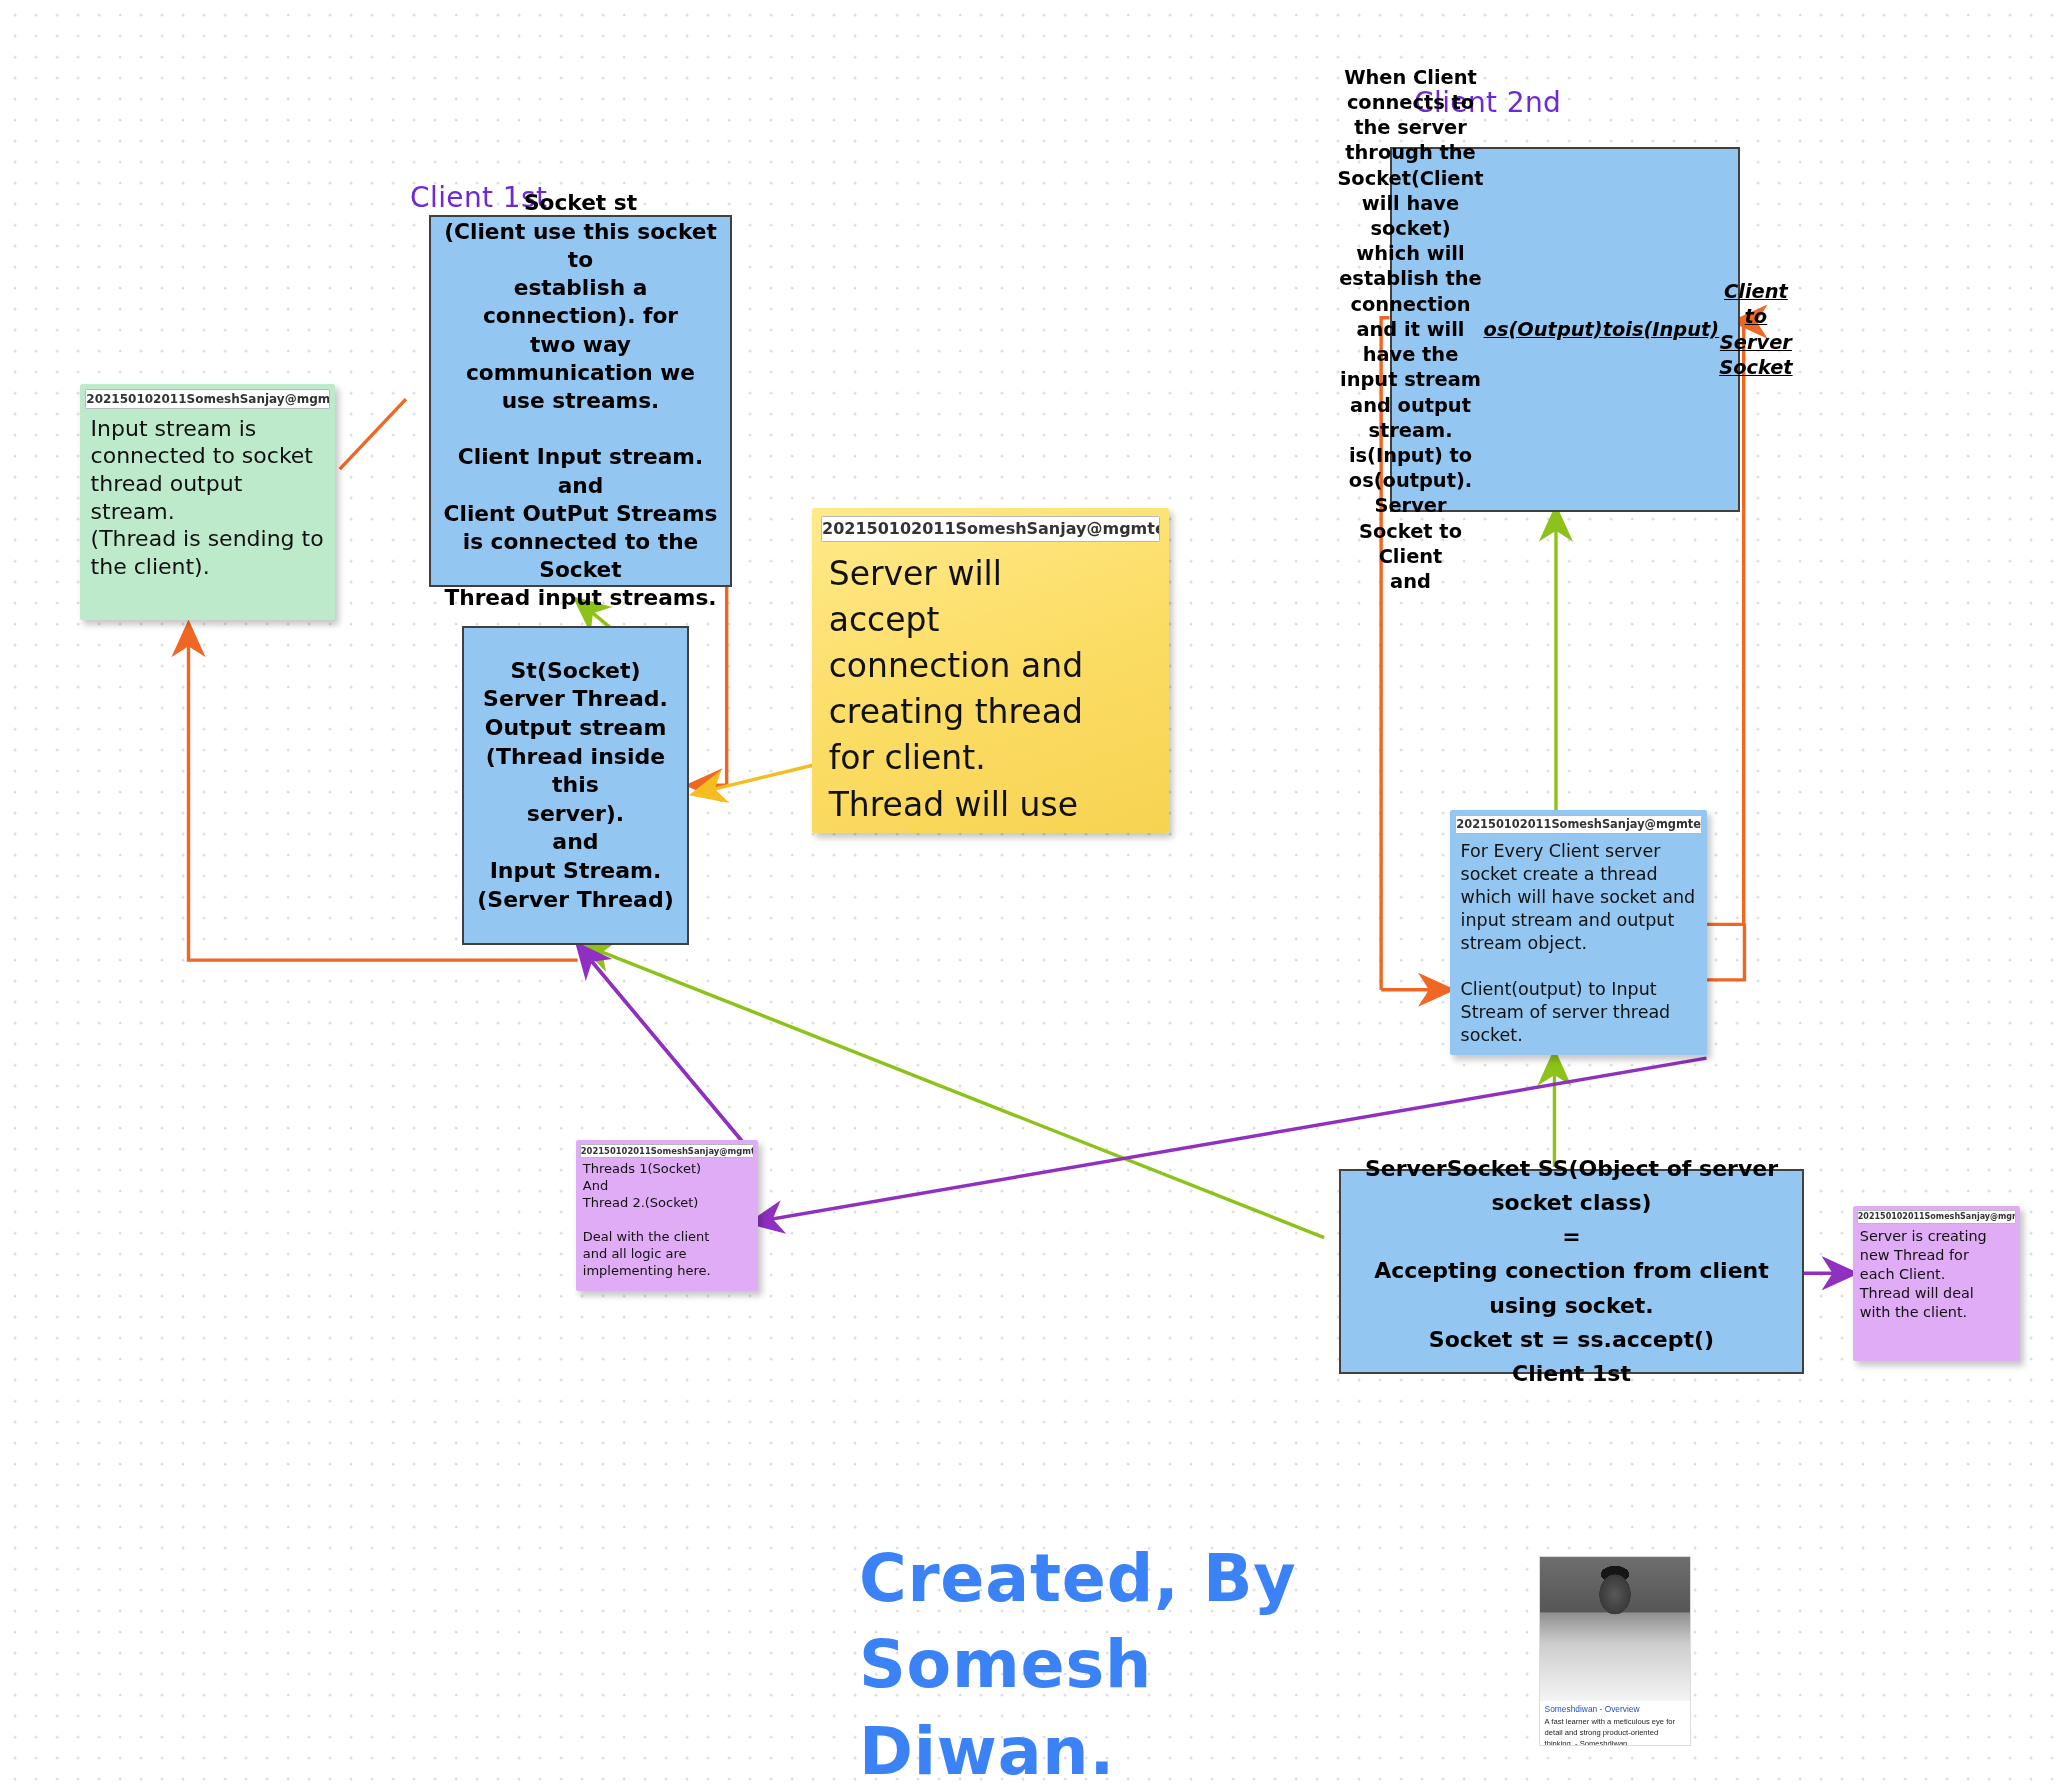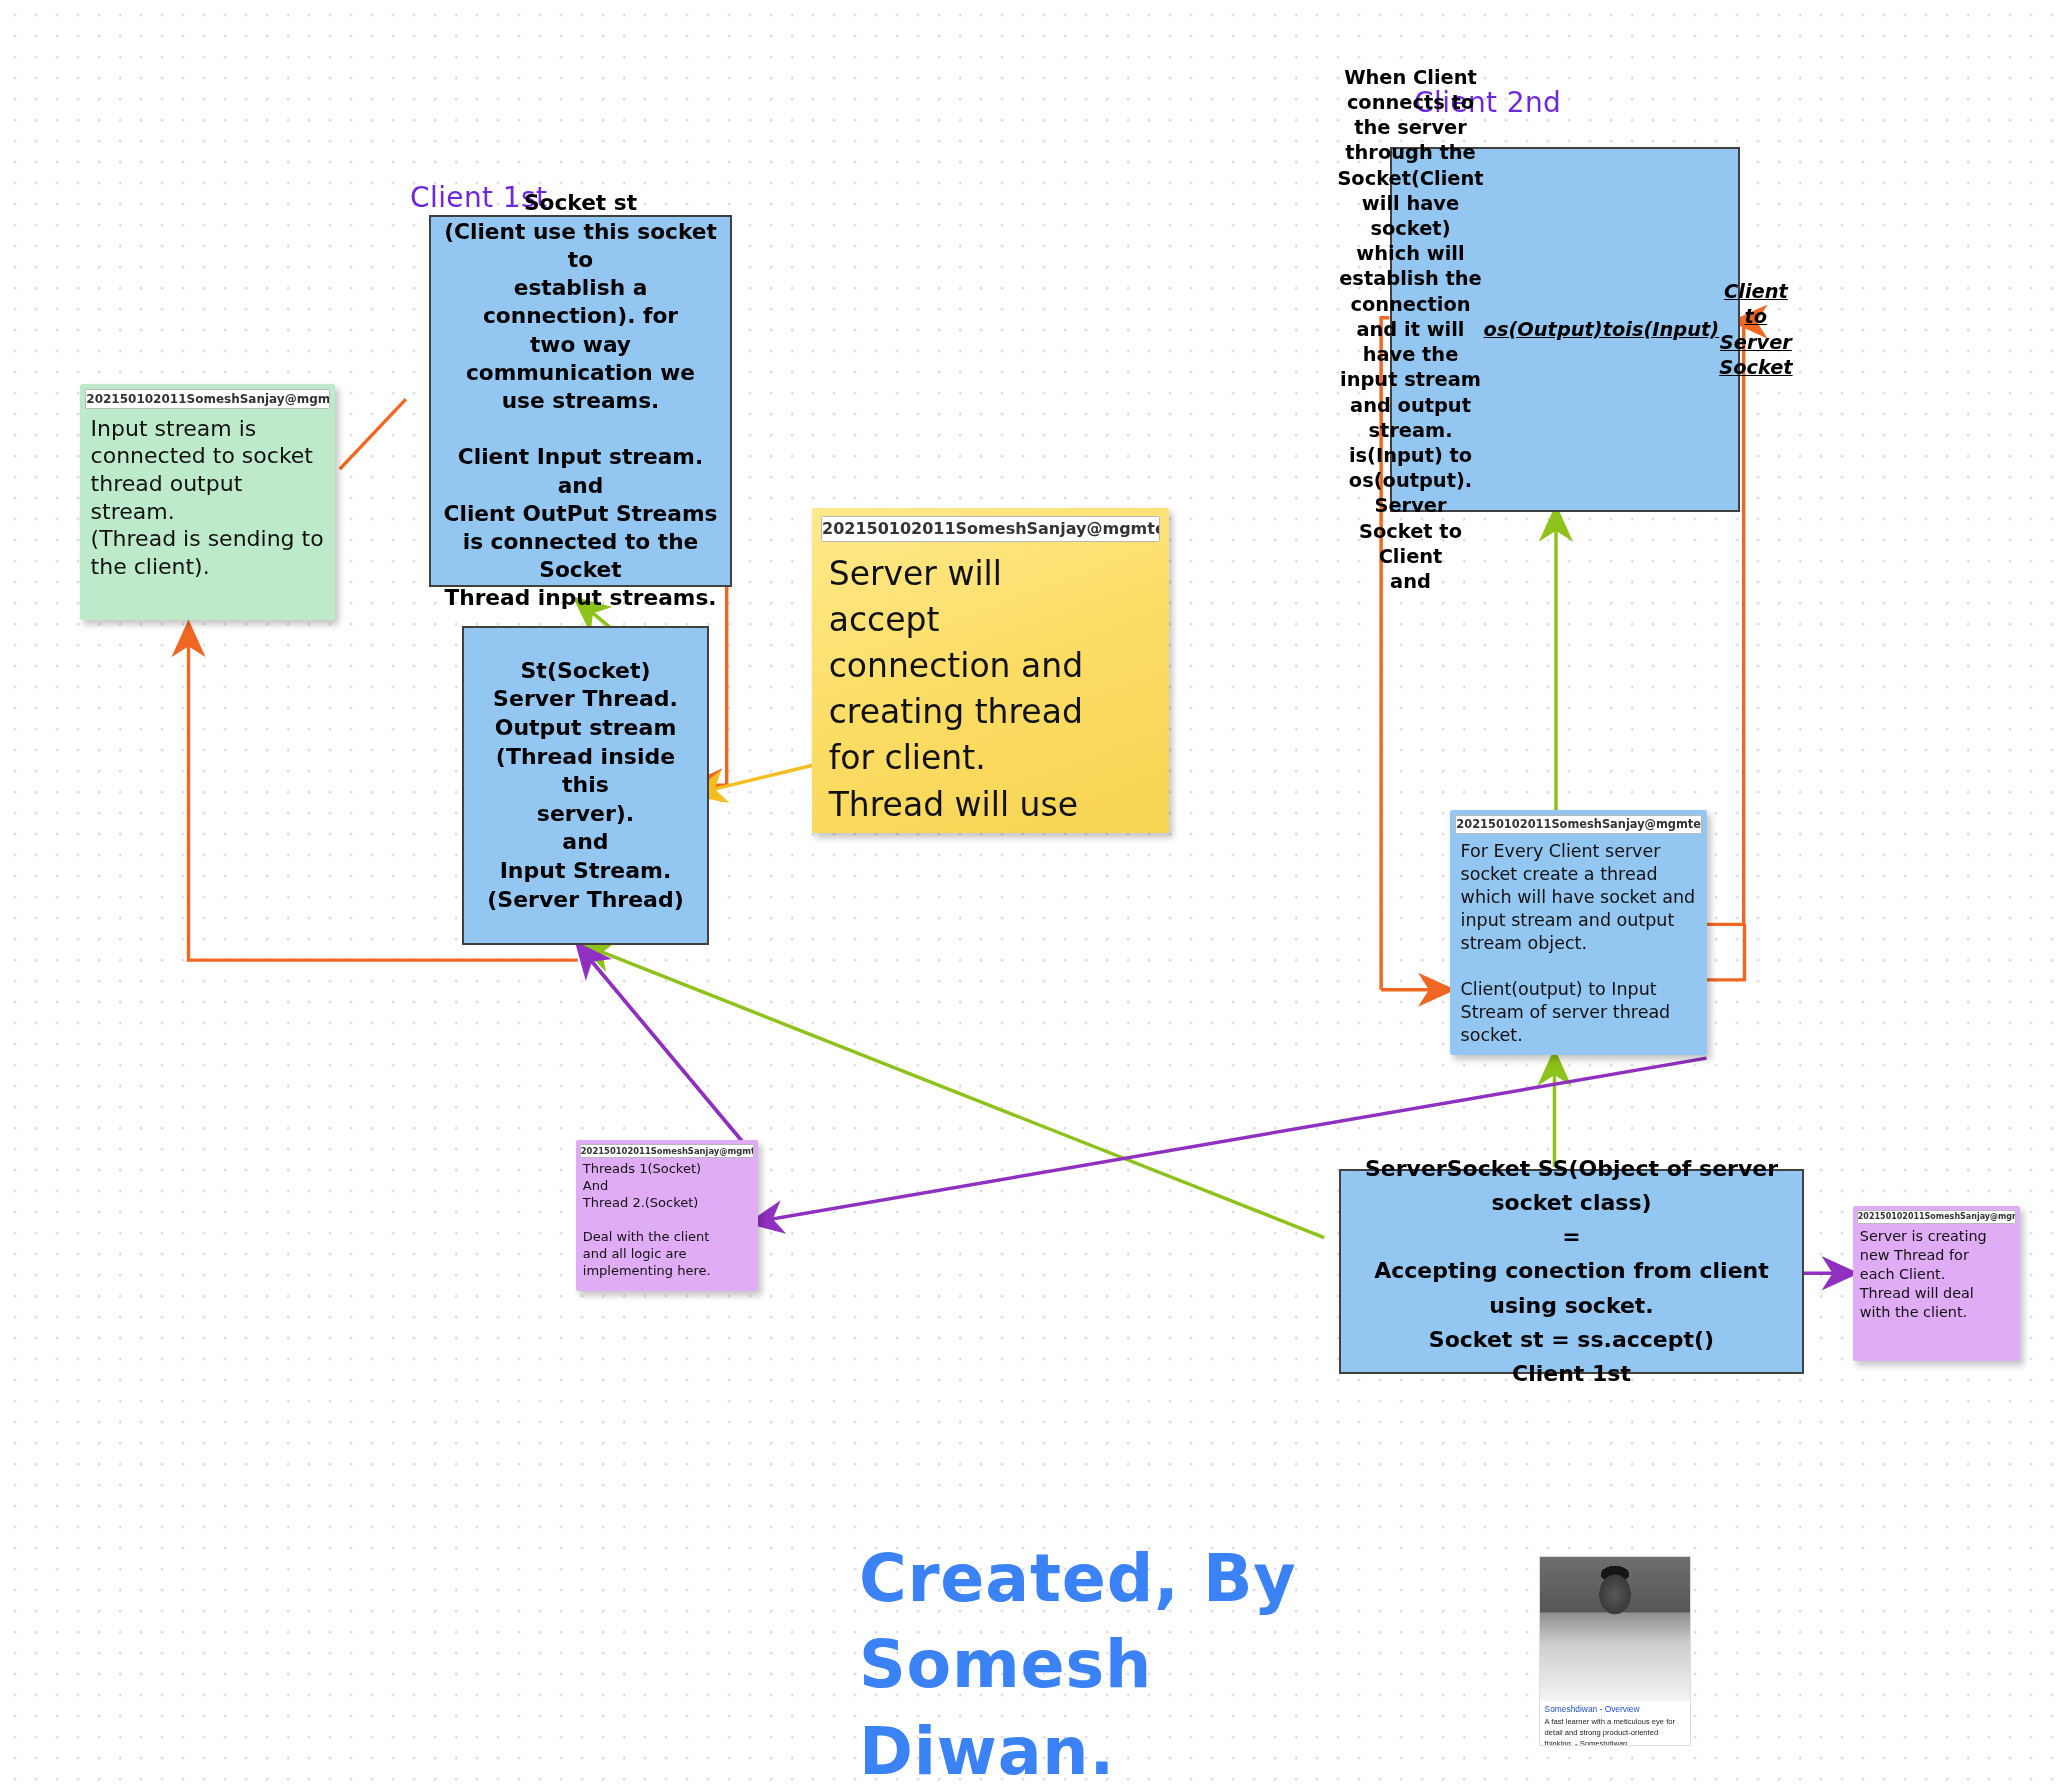--- a/index.html
+++ b/index.html
@@ -176,21 +176,21 @@
 establish a connection). for
 two way communication we
 use streams.
 
 Client Input stream.
 and
 Client OutPut Streams
 is connected to the Socket
 Thread input streams.</div>
 
-  <div class="pbox" style="left:462px;top:626px;width:247px;height:319px;font-size:22px;padding:9px 6px;">St(Socket)
+  <div class="pbox" style="left:462px;top:626px;width:227px;height:319px;font-size:22px;padding:9px 6px;">St(Socket)
 Server Thread.
 Output stream
 (Thread inside this
 server).
 and
 Input Stream.
 (Server Thread)</div>
 
   <div class="pbox" style="left:1390px;top:147px;width:350px;height:365px;font-size:19.4px;padding:10.6px 7.6px;justify-content:center;">
     <span style="white-space:pre-line;display:block;">When Client connects to the server

